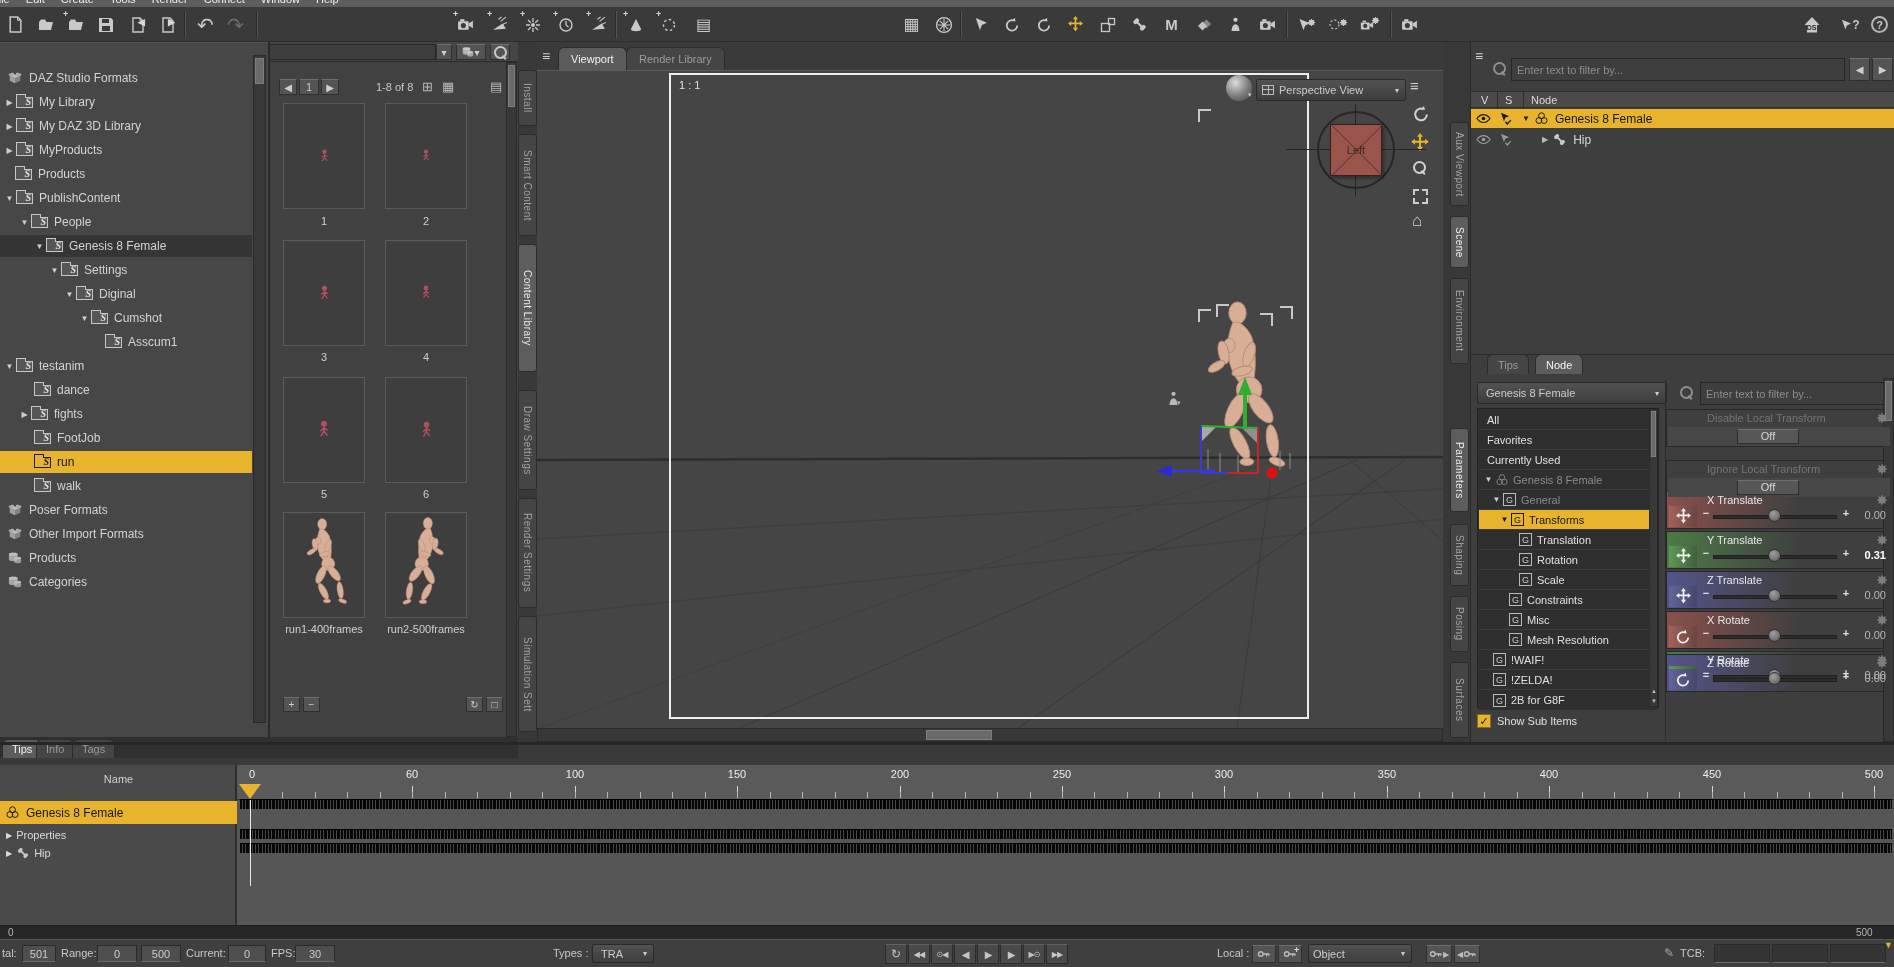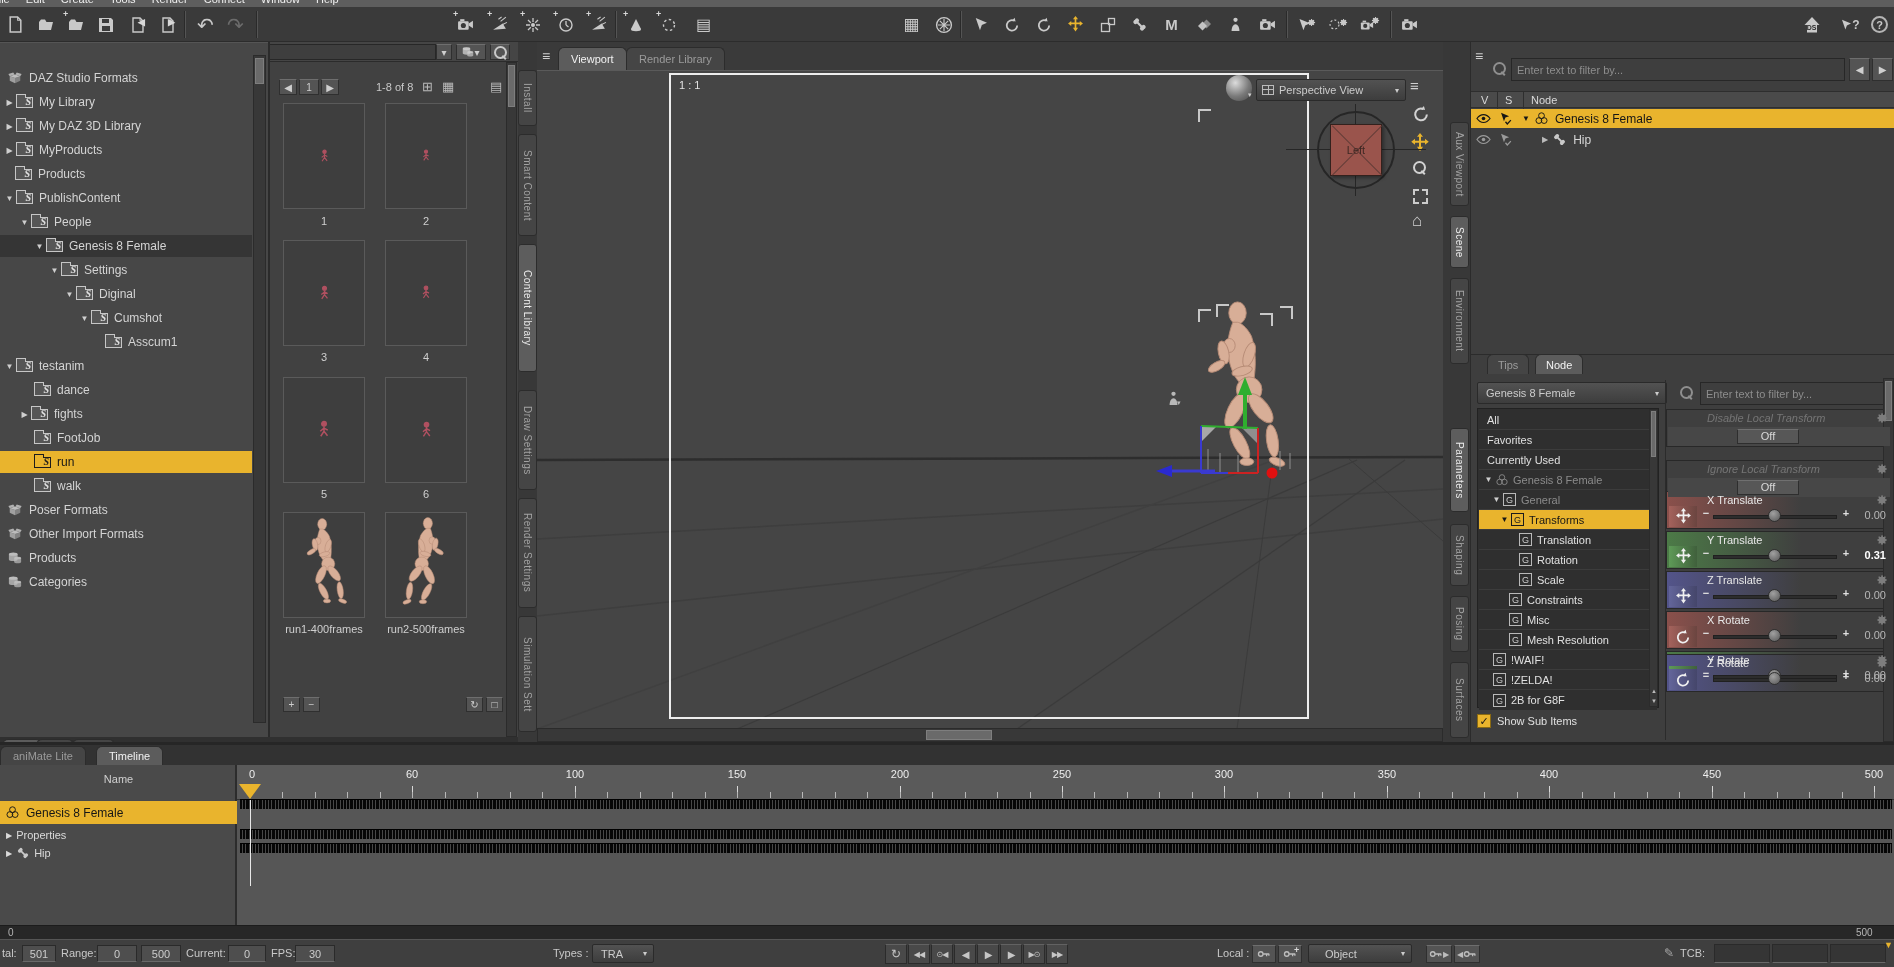--- a/index.html
+++ b/index.html
@@ -68,21 +68,21 @@
   .winicon{width:12px;height:10px;border:1px solid #bbb;background:
     linear-gradient(#bbb,#bbb) 50% 0/1px 100% no-repeat, linear-gradient(#bbb,#bbb) 0 3px/100% 1px no-repeat;margin:0 5px}
   
   .hdrcell{color:#d9d9d9;font-size:11px}
   .prow{position:absolute;left:1px;width:178px;height:20px;display:flex;align-items:center;border-bottom:1px solid #3c3c3c;color:#e0e0e0;font-size:11px;background:#2f2f2f;white-space:nowrap}
   .prow.dim{color:#8b8b8b}
   .prow.sel-y{background:#e9b42d;color:#161616}
   .gbox{width:13px;height:13px;border:1px solid #b9b9b9;font-size:9px;line-height:12px;text-align:center;color:#cfcfcf;margin-right:5px;flex:none}
   .sel-y .gbox{border-color:#1c1c1c;color:#1c1c1c}
   .pcard{position:absolute;left:1666px;width:226px;height:38px;border:1px solid #282828;background:#3f3f3f;overflow:hidden}
-  .pcard.tcard .plabel{font-style:italic;color:#757575}
+  .pcard.tcard .plabel{color:#757575}
   .pcard .wash{position:absolute;inset:0;pointer-events:none}
   .plabel{position:absolute;left:40px;top:2px;font-size:11px;color:#e8e8e8;z-index:2}
   .gear{position:absolute;right:3px;top:2px;width:12px;height:12px;color:#7d7d7d;z-index:2}
   .aicon{position:absolute;left:2px;top:14px;width:28px;height:21px;display:flex;align-items:center;justify-content:center;color:#f0f0f0;z-index:2}
   .pm{position:absolute;top:15px;width:12px;text-align:center;color:#e0e0e0;font-weight:bold;font-size:11px;z-index:2}
   .track{position:absolute;left:46px;top:23px;width:124px;height:4px;background:#2d2d2d;border:1px solid #202020;z-index:2}
   .knob{position:absolute;left:101px;top:17px;width:13px;height:13px;border-radius:50%;background:radial-gradient(circle at 38% 32%,#a0a0a0,#565656);border:1px solid #303030;z-index:3}
   .pval{position:absolute;right:5px;top:17px;width:38px;text-align:right;color:#b7b7b7;font-size:11px;z-index:2}
   .pval.hot{color:#ffffff;font-weight:bold}
   .offbtn{position:absolute;left:70px;top:19px;width:62px;height:15px;background:#575757;border:1px solid #2e2e2e;border-top-color:#707070;color:#d9d9d9;text-align:center;line-height:13px;font-size:11px;z-index:2}
@@ -1131,28 +1131,20 @@
     <div class="knob"></div>
     <span class="pm" style="left:173px">+</span>
     <span class="pval">0.00</span>
   </div>
   <div class="ab sc-track" style="left:1883px;top:378px;width:11px;height:364px">
       <div class="sc-handle" style="position:absolute;left:1px;top:2px;width:7px;height:40px"></div>
     </div>
 
   
   <div class="ab" style="left:0;top:742px;width:1894px;height:3px;background:#262626"></div>
-  <div class="ab" style="left:0;top:745px;width:1894px;height:20px;background:#323232">
-    <div class="tab" style="left:0;top:1px;height:19px">
-        <span>aniMate Lite</span>
-      </div>
-    <div class="tab on" style="left:96px;top:1px;height:19px">
-        <span>Timeline</span>
-      </div>
-  </div>
 
   <div class="ab" style="left:0;top:765px;width:237px;height:160px;background:#4a4a4a;border-right:2px solid #2c2c2c">
     <div class="ab" style="left:0;top:8px;width:237px;text-align:center;color:#d0d0d0"><span>Name</span></div>
     <div class="ab flex" style="left:0;top:36px;width:237px;height:23px;background:#e9b42d;color:#161616">
       <svg class="ic" width="15" height="15" style="margin:0 6px 0 5px;color:#161616">
           <use href="#sy-trefoil"></use>
         </svg>
       <span style="font-size:12px">Genesis 8 Female</span>
     </div>
     <div class="ab flex" style="left:6px;top:62px;height:16px;color:#dadada">
@@ -1258,21 +1250,21 @@
           <use href="#sy-key"></use>
         </svg>
       </div>
     <div class="sbtn ab" style="left:1278px;top:5px;width:24px;height:18px;color:#bdbdbd">
         <svg class="ic" width="14" height="14">
           <use href="#sy-key"></use>
         </svg>
         <span class="plus-badge" style="left:15px;top:-1px">+</span>
       </div>
     <div class="ddown ab" style="left:1308px;top:4px;width:104px;height:19px">
-      <span style="margin-left:16px">Object</span>
+      <span style="margin-left:4px">Object</span>
       <span style="margin-left:auto;margin-right:6px;font-size:8px">▾</span>
     </div>
     <div class="sbtn ab" style="left:1426px;top:5px;width:26px;height:18px;color:#bdbdbd">
         <svg class="ic" width="14" height="14">
           <use href="#sy-key"></use>
         </svg>
         <span style="font-size:8px">▶</span>
       </div>
     <div class="sbtn ab" style="left:1454px;top:5px;width:26px;height:18px;color:#bdbdbd">
         <span style="font-size:8px">◀</span>

